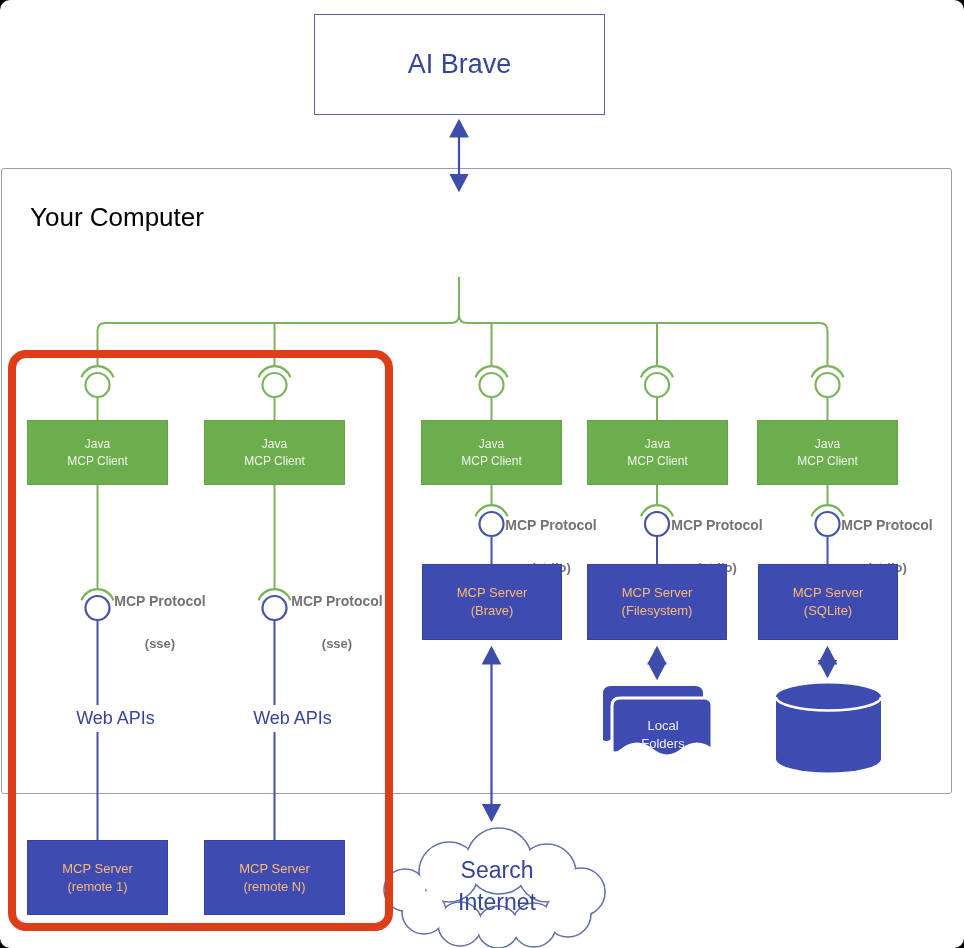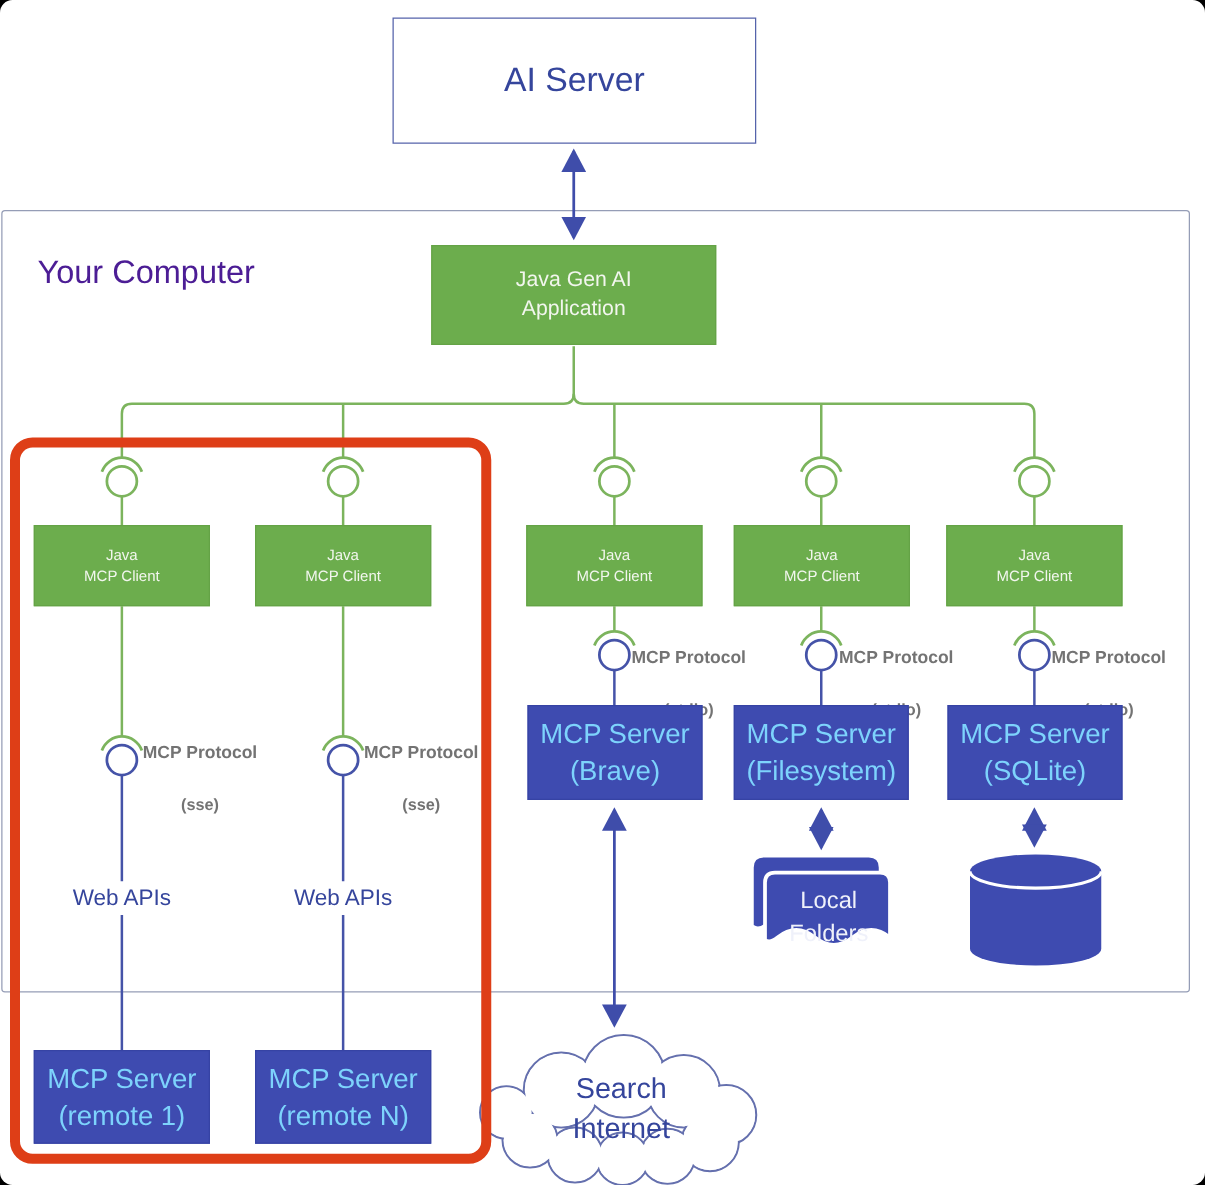--- a/index.html
+++ b/index.html
@@ -7,41 +7,41 @@
     position:relative;width:964px;height:948px;background:#fff;
     border-radius:10px;overflow:hidden;
     font-family:"Liberation Sans", sans-serif;
   }
   .abs{position:absolute;}
   .box{
     position:absolute;display:flex;align-items:center;justify-content:center;
     text-align:center;white-space:pre-line;box-sizing:border-box;line-height:1.35;
   }
   .green-box{background:#6CAD4D;color:#F2F6EE;font-size:12px;border:1px solid #64A346;}
-  .blue-box{background:#3E4BB0;color:#7dd3fc;font-size:22px;border:1px solid #3643A4;}
+  .blue-box{background:#3E4BB0;color:#fdba74;font-size:13px;border:1px solid #3643A4;}
   .navy-text{color:#35459C;}
   .outline-box{background:#fff;border:1.5px solid #5563AB;}
   .shape-label{
     position:absolute;display:flex;align-items:center;justify-content:center;
-    text-align:center;white-space:pre-line;color:#EFF1FA;font-size:19px;line-height:1.4;
+    text-align:center;white-space:pre-line;color:#EFF1FA;font-size:13px;line-height:1.4;
   }
   .proto-label{
     position:absolute;width:96px;text-align:center;color:#737373;
     font-size:14px;font-weight:600;line-height:21px;white-space:pre-line;
   }
   .proto-label .sub{font-size:13px;font-weight:600;}
   .webapis{
     position:absolute;transform:translateX(-50%);background:#fff;
-    color:#35459C;font-size:18px;padding:3px 5px;font-weight:400;
+    color:#35459C;font-size:18px;padding:3px 5px;font-weight:400;margin-left:18px;
   }
   #your-computer-frame{
     left:1px;top:168px;width:949px;height:624px;
     border:1.2px solid #959DB6;border-radius:3px;background:transparent;
   }
-  #your-computer-label{left:30px;top:202px;font-size:26px;color:#4c1d95;}
+  #your-computer-label{left:30px;top:202px;font-size:26px;color:#000000;}
   #red-frame{
     left:8px;top:350px;width:385px;height:581px;border:8px solid #DE3E17;
     border-radius:18px;box-sizing:border-box;background:transparent;
   }
   #diagram-svg{position:absolute;left:0;top:0;}
 </style>
 </head>
 <body>
 
 <div id="page">
@@ -160,27 +160,25 @@
           <circle cx="460" cy="924" r="21"></circle>
           <circle cx="424" cy="912" r="21"></circle>
         <circle cx="405" cy="890" r="20"></circle>
       </g>
     </g>
   </svg>
 
   <div id="red-frame" class="abs"></div>
 
   <div class="box outline-box navy-text" style="left:314px;top:14px;width:291px;height:101px;font-size:27px;">
-    <span>AI Server</span>
+    <span>AI Brave</span>
   </div>
 
   <div id="your-computer-label" class="abs">Your Computer</div>
 
-  <div class="box green-box" style="left:345px;top:196px;width:228px;height:80px;font-size:17px;">Java Gen AI
-Application</div>
 
   <div class="box green-box" style="left:27px;top:420px;width:141px;height:65px;">Java
 MCP Client</div>
   <div class="box green-box" style="left:204px;top:420px;width:141px;height:65px;">Java
 MCP Client</div>
   <div class="box green-box" style="left:421px;top:420px;width:141px;height:65px;">Java
 MCP Client</div>
   <div class="box green-box" style="left:587px;top:420px;width:141px;height:65px;">Java
 MCP Client</div>
   <div class="box green-box" style="left:757px;top:420px;width:141px;height:65px;">Java

